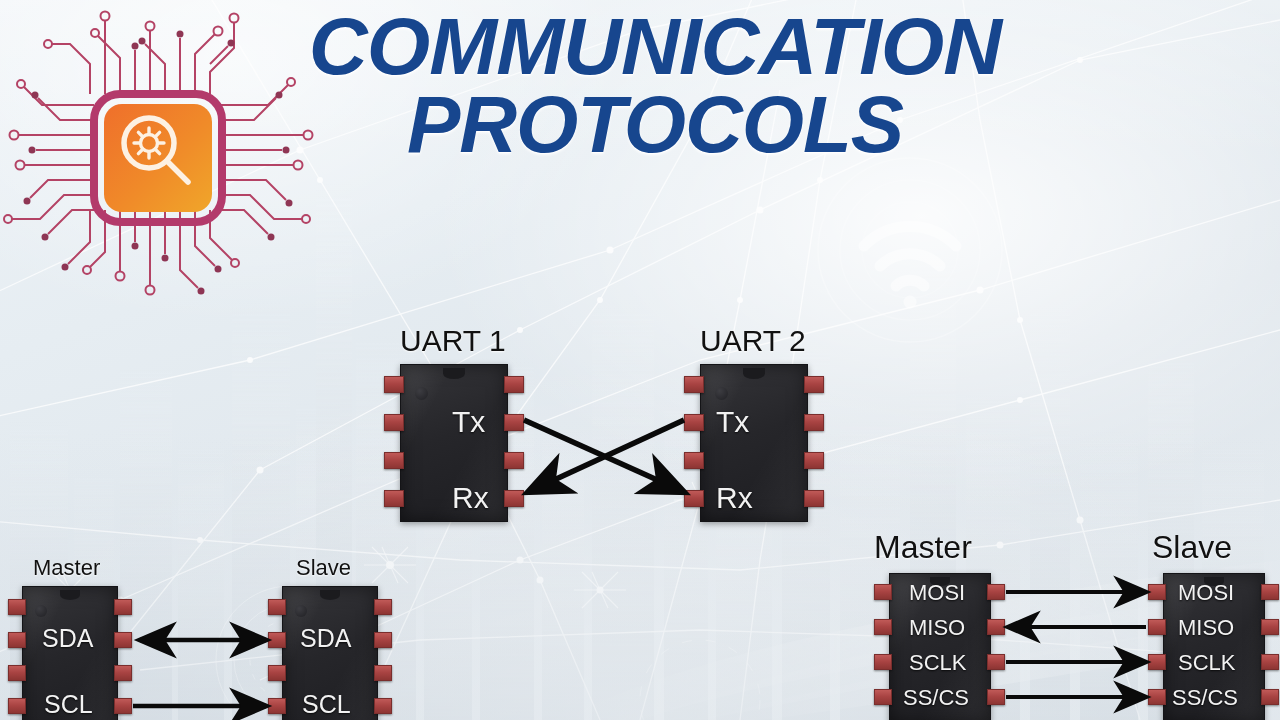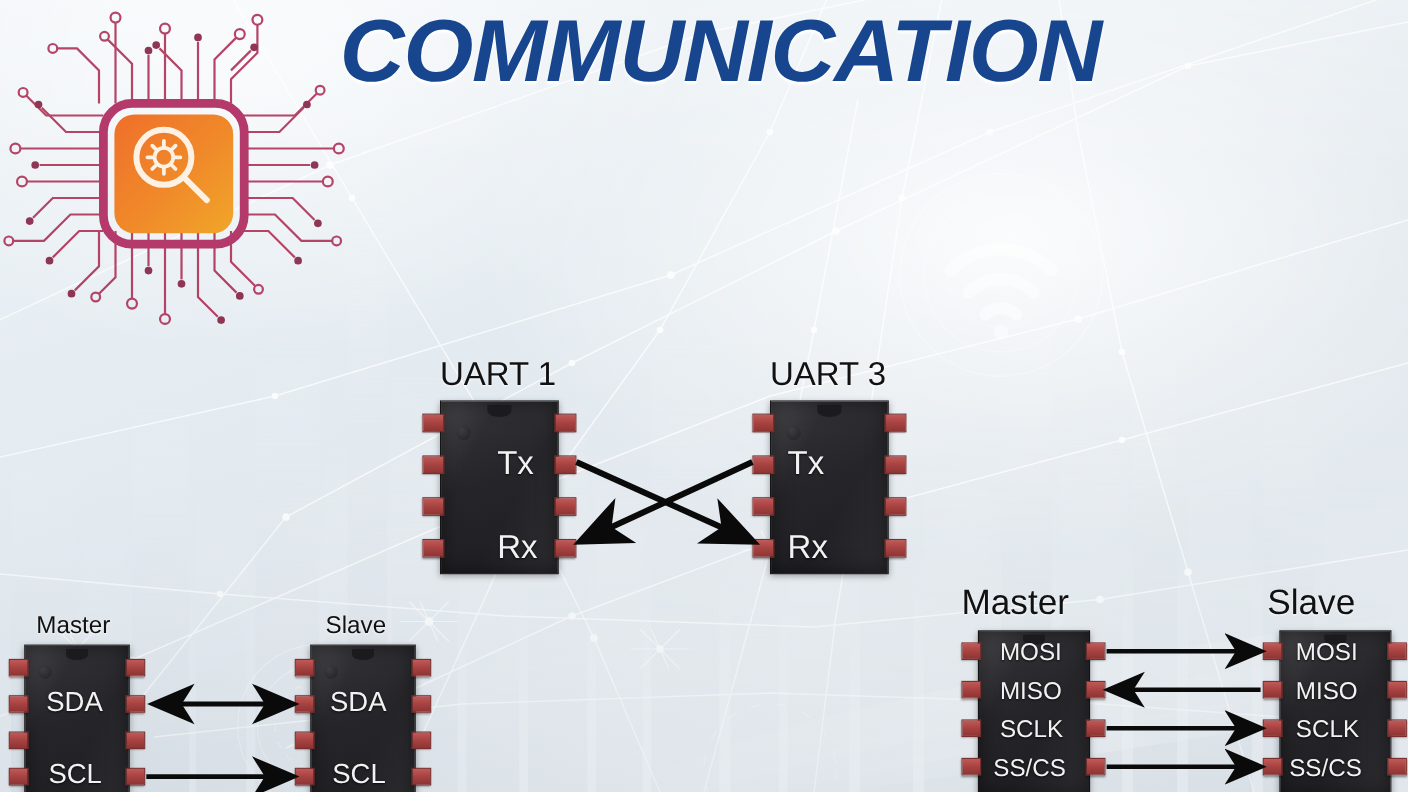--- a/index.html
+++ b/index.html
@@ -312,26 +312,27 @@
         <circle cx="147" cy="141" r="8.5"></circle>
         <path d="M147 126 v6 M147 150 v6 M132 141 h6 M156 141 h6
                  M136.4 130.4 l4.3 4.3 M153.3 147.3 l4.3 4.3
                  M157.6 130.4 l-4.3 4.3 M140.7 147.3 l-4.3 4.3"></path>
       </g>
     </g>
   </svg>
 
   <div id="title-block">
     <div class="title-line" id="title-1">COMMUNICATION</div>
+    <div class="title-line" id="title-2">PROTOCOLS</div>
   </div>
 
   <div class="chip-wrap" id="uart-diagram" style="left:0;top:0;width:1280px;height:720px;">
 
     <div class="chip-title" style="left:400px;top:300px;font-size:30px;">UART 1</div>
-    <div class="chip-title" style="left:700px;top:300px;font-size:30px;">UART 3</div>
+    <div class="chip-title" style="left:700px;top:300px;font-size:30px;">UART 2</div>
 
     <div class="chip" style="left:400px;top:340px;width:108px;height:158px;">
       <div class="chip-notch" style="width:22px;height:11px;"></div>
       <div class="chip-dot" style="left:14px;top:22px;width:13px;height:13px;"></div>
     </div>
     <div class="pin" style="left:384px;top:352px;width:20px;height:17px;"></div>
     <div class="pin" style="left:384px;top:390px;width:20px;height:17px;"></div>
     <div class="pin" style="left:384px;top:428px;width:20px;height:17px;"></div>
     <div class="pin" style="left:384px;top:466px;width:20px;height:17px;"></div>
     <div class="pin" style="left:504px;top:352px;width:20px;height:17px;"></div>

